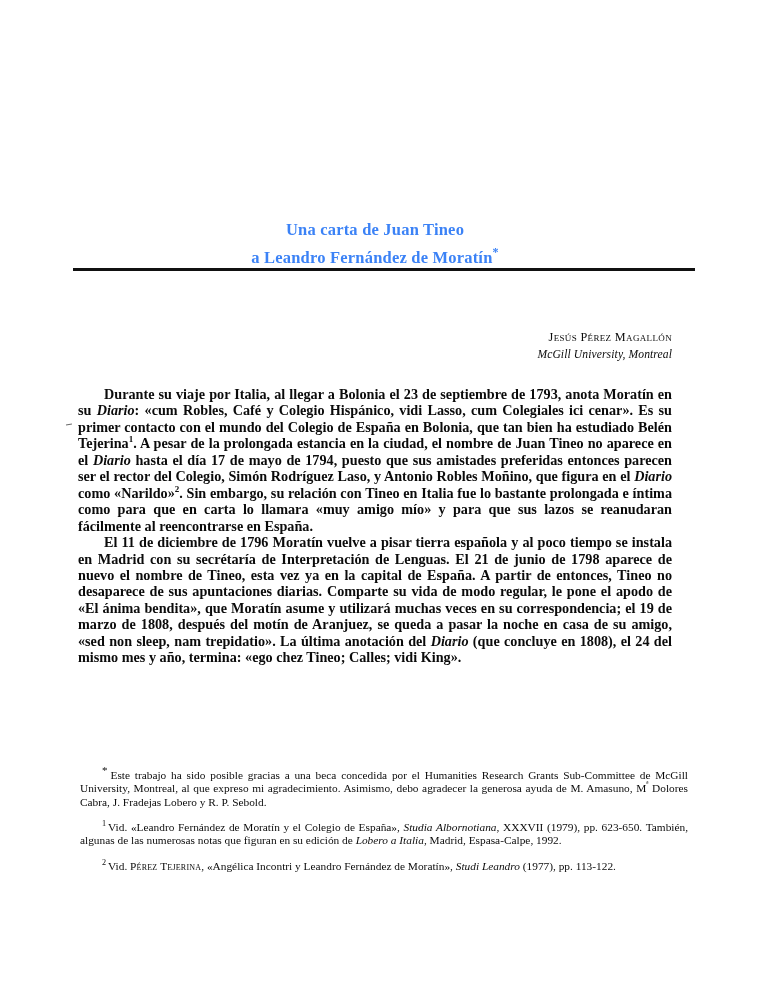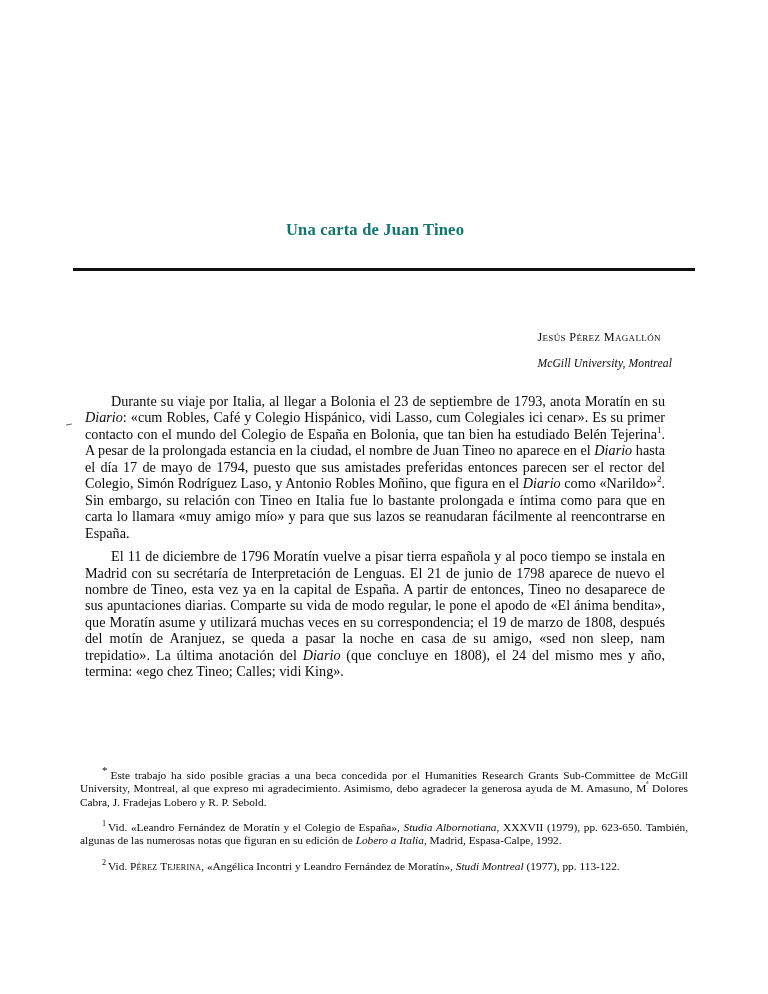--- a/index.html
+++ b/index.html
@@ -30,73 +30,74 @@
     left: 78px;
     top: 218px;
     width: 594px;
     text-align: center;
   }
   .title-line {
     font-weight: bold;
     font-size: 16.5px;
     letter-spacing: 0.2px;
     line-height: 23px;
-    color: #0f766e;
+    color: #3b82f6;
   }
   .title-star {
     font-size: 12px;
     vertical-align: super;
   }
 
   .title-rule {
     position: absolute;
     left: 73px;
     top: 268px;
     width: 622px;
     height: 2.6px;
     background: #111;
   }
 
   
   .byline {
     position: absolute;
     right: 96px;
     top: 330px;
-    text-align: left;
+    text-align: right;
     line-height: 15px;
   }
   .byline-author {
     font-size: 12.2px;
     font-variant: small-caps;
     letter-spacing: 0.35px;
     white-space: nowrap;
   }
   .byline-affil {
     font-style: italic;
     font-size: 11.6px;
     letter-spacing: 0.1px;
     white-space: nowrap;
-    margin-top: 11px;
+    margin-top: 2px;
   }
 
   
   .body-col {
     position: absolute;
     left: 78px;
     top: 386px;
     width: 594px;
   }
   .para {
-    margin: 7px;
+    margin: 0;
     text-align: justify;
     text-justify: inter-word;
     font-size: 14.2px;
     line-height: 16.45px;
     text-indent: 26px;
     hyphens: manual;
+    font-weight: bold;
   }
   .para + .para { margin-top: 0; }
   .para i { font-style: italic; }
   sup {
     font-size: 9px;
     vertical-align: super;
     line-height: 0;
   }
 
   
@@ -152,20 +153,21 @@
     line-height: 0;
   }
 </style>
 </head>
 <body>
 
 <div class="page">
 
   <div class="title-block">
     <div class="title-line">Una carta de Juan Tineo</div>
+    <div class="title-line"><span>a Leandro Fernández de Moratín</span><span class="title-star">*</span></div>
   </div>
 
   <div class="title-rule"></div>
 
   <div class="byline">
     <div class="byline-author">Jesús Pérez Magallón</div>
     <div class="byline-affil">McGill University, Montreal</div>
   </div>
 
   <div class="body-col">
@@ -173,16 +175,16 @@
     <p class="para">El 11 de diciembre de 1796 Moratín vuelve a pisar tierra española y al poco tiempo se instala en Madrid con su secrétaría de Interpretación de Lenguas. El 21 de junio de 1798 aparece de nuevo el nombre de Tineo, esta vez ya en la capital de España. A partir de entonces, Tineo no desaparece de sus apuntaciones diarias. Comparte su vida de modo regular, le pone el apodo de «El ánima bendita», que Moratín asume y utilizará muchas veces en su correspondencia; el 19 de marzo de 1808, después del motín de Aranjuez, se queda a pasar la noche en casa de su amigo, «sed non sleep, nam trepidatio». La última anotación del <i>Diario</i> (que concluye en 1808), el 24 del mismo mes y año, termina: «ego chez Tineo; Calles; vidi King».</p>
   </div>
 
   <div class="margin-mark"></div>
   <div class="speck" style="left:452px; top:641px; width:2px; height:2px;"></div>
   <div class="speck" style="left:418px; top:827px; width:2px; height:2px;"></div>
 
   <div class="footnotes">
     <p class="fn"><span class="fn-mark-star">*</span><span>Este trabajo ha sido posible gracias a una beca concedida por el Humanities Research Grants Sub-Committee de McGill University, Montreal, al que expreso mi agradecimiento. Asimismo, debo agradecer la generosa ayuda de M. Amasuno, M<span class="ord">ª</span> Dolores Cabra, J. Fradejas Lobero y R. P. Sebold.</span></p>
     <p class="fn"><span class="fn-mark">1</span><span>Vid. «Leandro Fernández de Moratín y el Colegio de España», <i>Studia Albornotiana</i>, XXXVII (1979), pp. 623-650. También, algunas de las numerosas notas que figuran en su edición de <i>Lobero a Italia</i>, Madrid, Espasa-Calpe, 1992.</span></p>
-    <p class="fn"><span class="fn-mark">2</span><span>Vid. <span class="sc">Pérez Tejerina</span>, «Angélica Incontri y Leandro Fernández de Moratín», <i>Studi Montreal</i> (1977), pp. 113-122.</span></p>
+    <p class="fn"><span class="fn-mark">2</span><span>Vid. <span class="sc">Pérez Tejerina</span>, «Angélica Incontri y Leandro Fernández de Moratín», <i>Studi Leandro</i> (1977), pp. 113-122.</span></p>
   </div>
 
 </div>
 
 </body></html>

